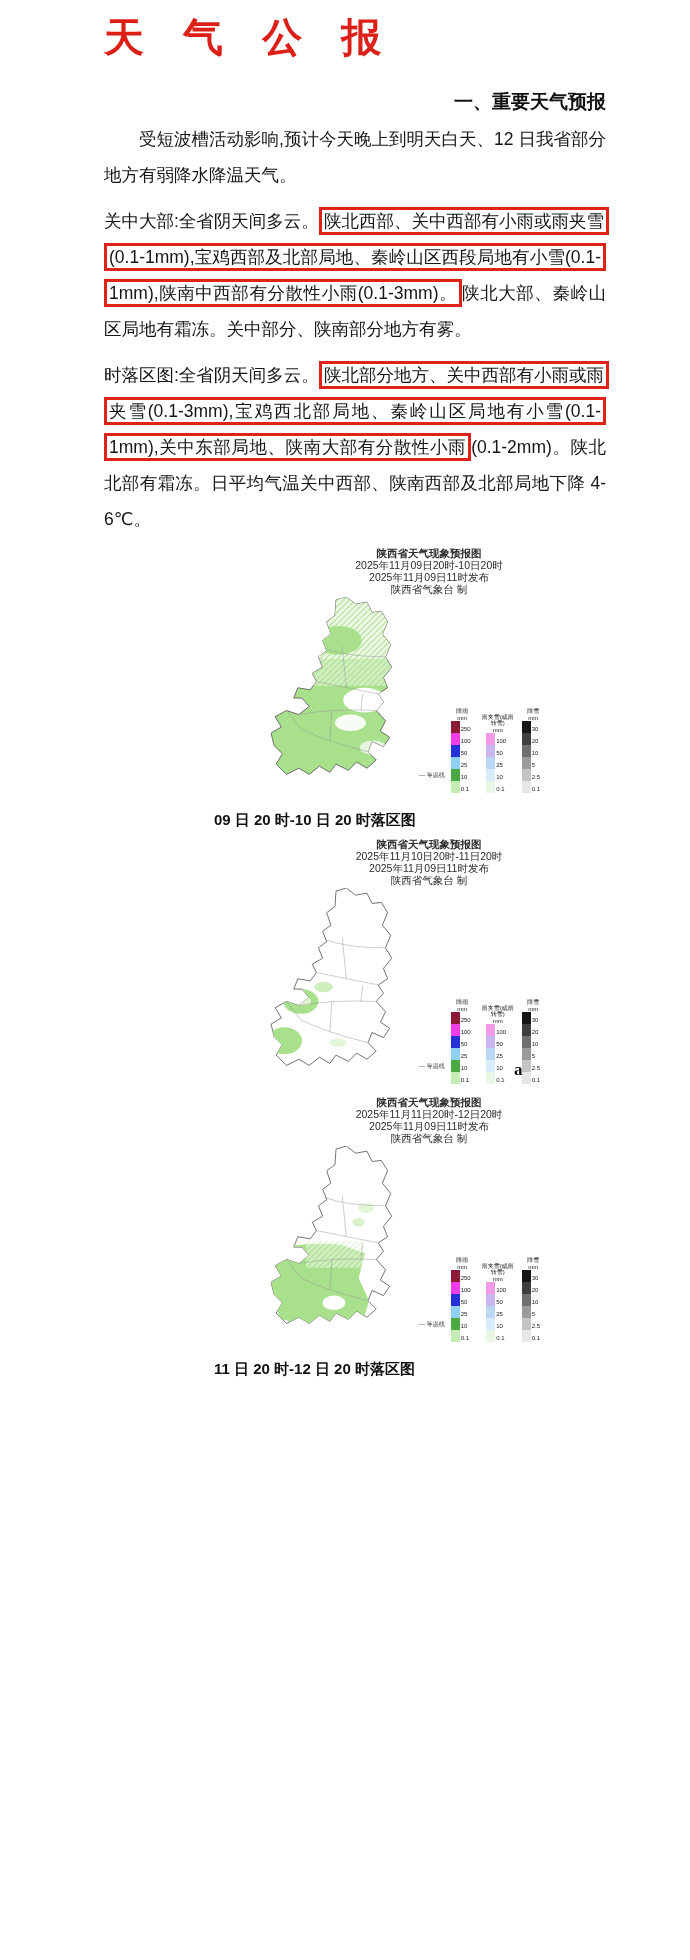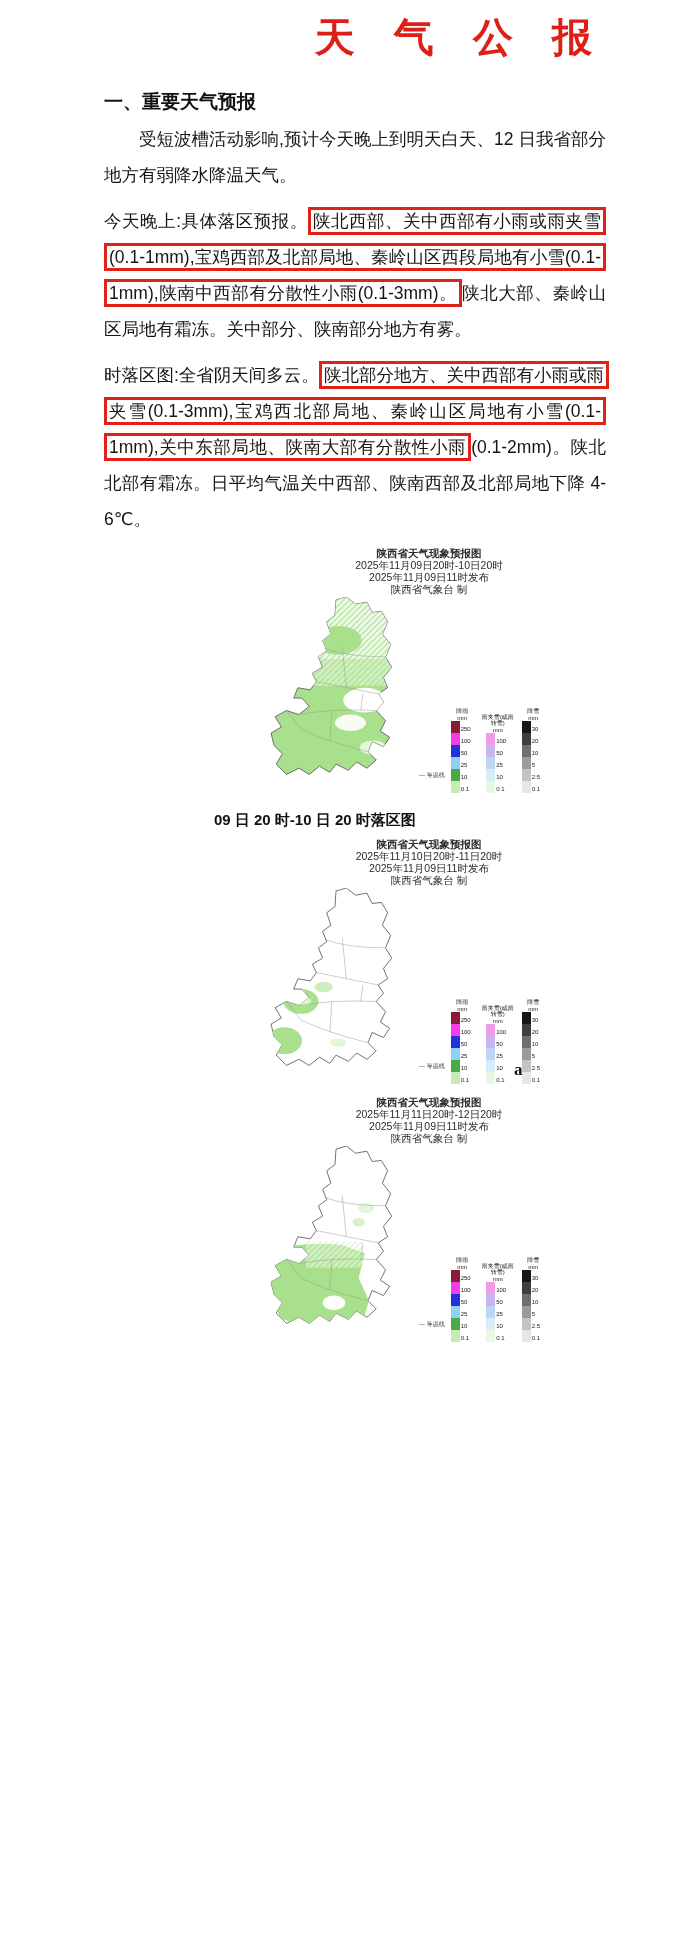--- a/index.html
+++ b/index.html
@@ -1,23 +1,23 @@
 <!DOCTYPE html>
 <html><head>
 <meta charset="utf-8">
 <style>
   html,body{margin:0;padding:0;background:#fff;}
   body{width:690px;height:1960px;overflow:hidden;
        font-family:"Liberation Sans","DejaVu Sans",sans-serif;color:#151515;}
   .page{padding:4px 84px 10px 104px;}
-  .doc-title{font-size:40px;font-weight:bold;color:#dd2017;text-align:right;
+  .doc-title{font-size:40px;font-weight:bold;color:#dd2017;text-align:left;
              letter-spacing:14px;margin:6px 0 24px;}
   .meta{font-size:16.5px;font-weight:bold;text-align:center;color:#111;
         padding:0 0 5px;border-bottom:2.5px solid #a8201a;margin:0 -6px 14px;}
-  h2{font-size:19px;font-weight:bold;margin:14px 0 6px;color:#111;}
+  h2{font-size:19px;font-weight:bold;margin:14px 0 6px;color:#111;text-align:right;}
   p.body{font-size:17.5px;line-height:36px;margin:6px 0 10px;text-align:justify;}
   p.indent{text-indent:2em;}
   .hl{border:3px solid #e02319;padding:1px 2px;
       box-decoration-break:clone;-webkit-box-decoration-break:clone;}
   
   .map-figure{width:430px;margin:8px 0 6px 110px;position:relative;}
   .map-header{text-align:center;font-size:10.5px;line-height:12px;color:#2b2b2b;}
   .mh-title{font-weight:bold;}
   .map-canvas{position:relative;height:202px;}
   .map-canvas svg.province{position:absolute;left:56px;top:2px;height:196px;}
@@ -56,21 +56,21 @@
 <div class="page">
 
   <div class="doc-title">天 气 公 报</div>
 
 
   <h2>一、重要天气预报</h2>
 
   <p class="body indent"><span>受短波槽活动影响,预计今天晚上到明天白天、12 日我省部分地方有弱降水降温天气。</span></p>
 
 
-  <p class="body"><span>今天晚上:具体落区预报。</span><span class="hl">陕北西部、关中西部有小雨或雨夹雪(0.1-1mm),宝鸡西部及北部局地、秦岭山区西段局地有小雪(0.1-1mm),陕南中西部有分散性小雨(0.1-3mm)。</span><span>陕北大部、秦岭山区局地有霜冻。关中部分、陕南部分地方有雾。</span></p>
+  <p class="body"><span>关中大部:全省阴天间多云。</span><span class="hl">陕北西部、关中西部有小雨或雨夹雪(0.1-1mm),宝鸡西部及北部局地、秦岭山区西段局地有小雪(0.1-1mm),陕南中西部有分散性小雨(0.1-3mm)。</span><span>陕北大部、秦岭山区局地有霜冻。关中部分、陕南部分地方有雾。</span></p>
   <p class="body"><span>时落区图:全省阴天间多云。</span><span class="hl">陕北部分地方、关中西部有小雨或雨夹雪(0.1-3mm),宝鸡西北部局地、秦岭山区局地有小雪(0.1-1mm),关中东部局地、陕南大部有分散性小雨</span><span>(0.1-2mm)。陕北北部有霜冻。日平均气温关中西部、陕南西部及北部局地下降 4-6℃。</span></p>
 
   <div class="map-figure">
     <div class="map-header">
         <div class="mh-line mh-title">陕西省天气现象预报图</div>
         <div class="mh-line">2025年11月09日20时-10日20时</div>
         <div class="mh-line">2025年11月09日11时发布</div>
         <div class="mh-line">陕西省气象台 制</div>
       </div>
     <div class="map-canvas">
@@ -401,15 +401,16 @@
               <span class="lg-swatch" style="background: rgb(196, 196, 196);"></span>
               <span class="lg-tick">2.5</span>
             </div>
             <div class="lg-row">
               <span class="lg-swatch" style="background: rgb(230, 230, 230);"></span>
               <span class="lg-tick">0.1</span>
             </div>
           </div>
         </div>
     </div>
+    <div class="caption">11 日 20 时-12 日 20 时落区图</div>
   </div>
 
 </div>
 
 </body></html>

